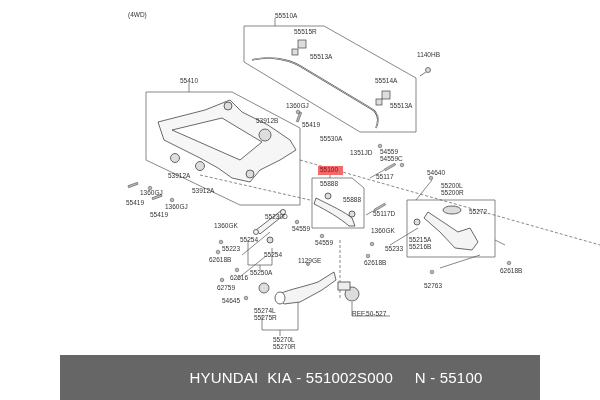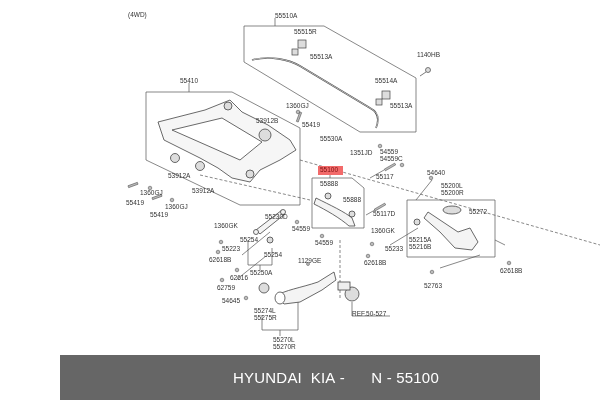--- a/index.html
+++ b/index.html
@@ -187,17 +187,18 @@
       <div class="lbl" style="left: 273px; top: 337px;">55270L</div>
       <div class="lbl" style="left: 273px; top: 344px;">55270R</div>
     </div>
   <div class="lbl" style="left:128px;top:12px">(4WD)</div>
 </div>
 
 <div class="footer" style="left:60px;width:480px"></div>
 <div class="footer-text">
   <span>HYUNDAI  KIA</span>
   <span> - </span>
+  <span>551002S000</span>
   <span>     </span>
   <span>N</span>
   <span> - </span>
   <span>55100</span>
 </div>
 
 </body></html>

